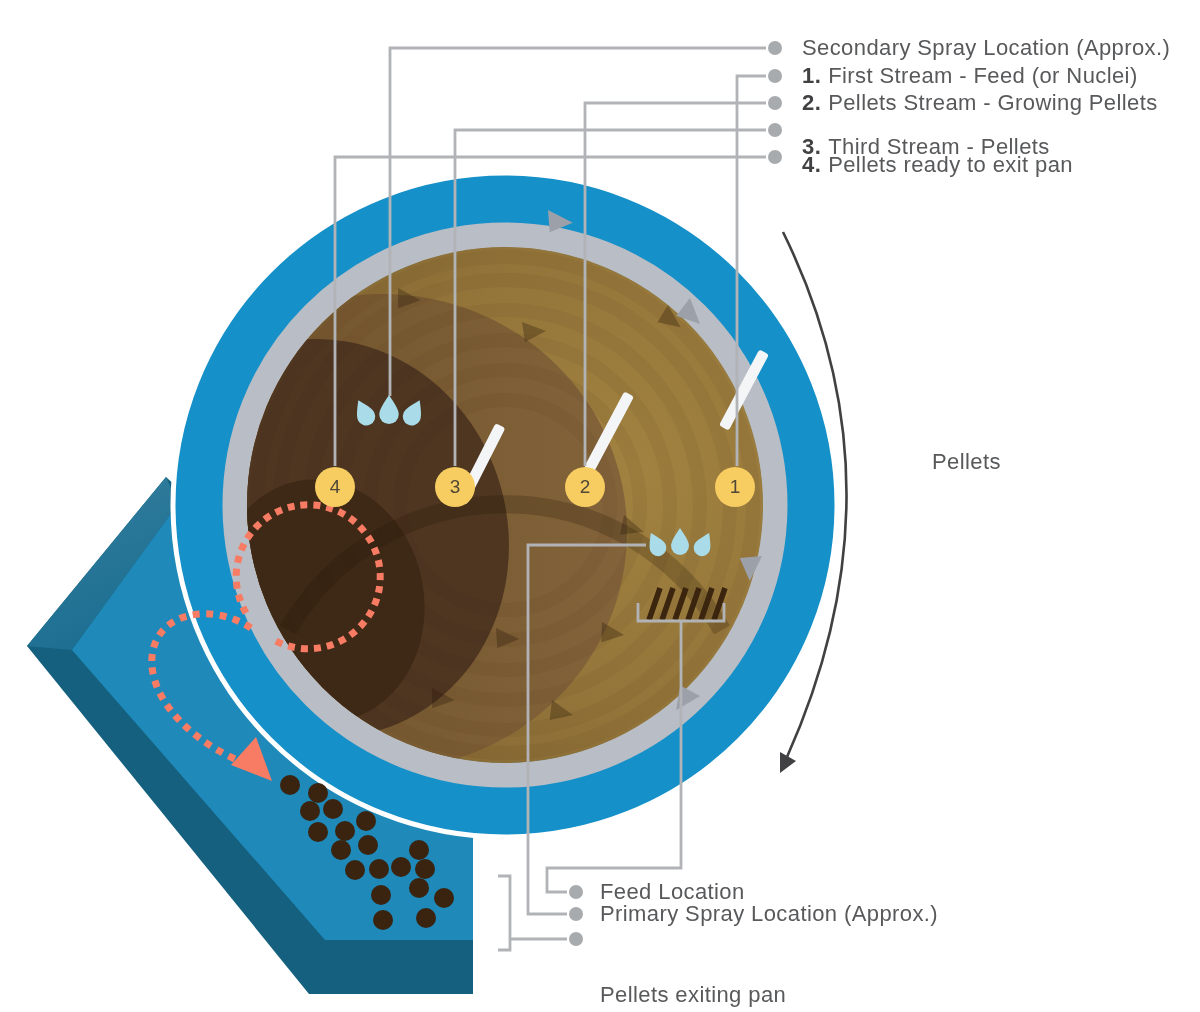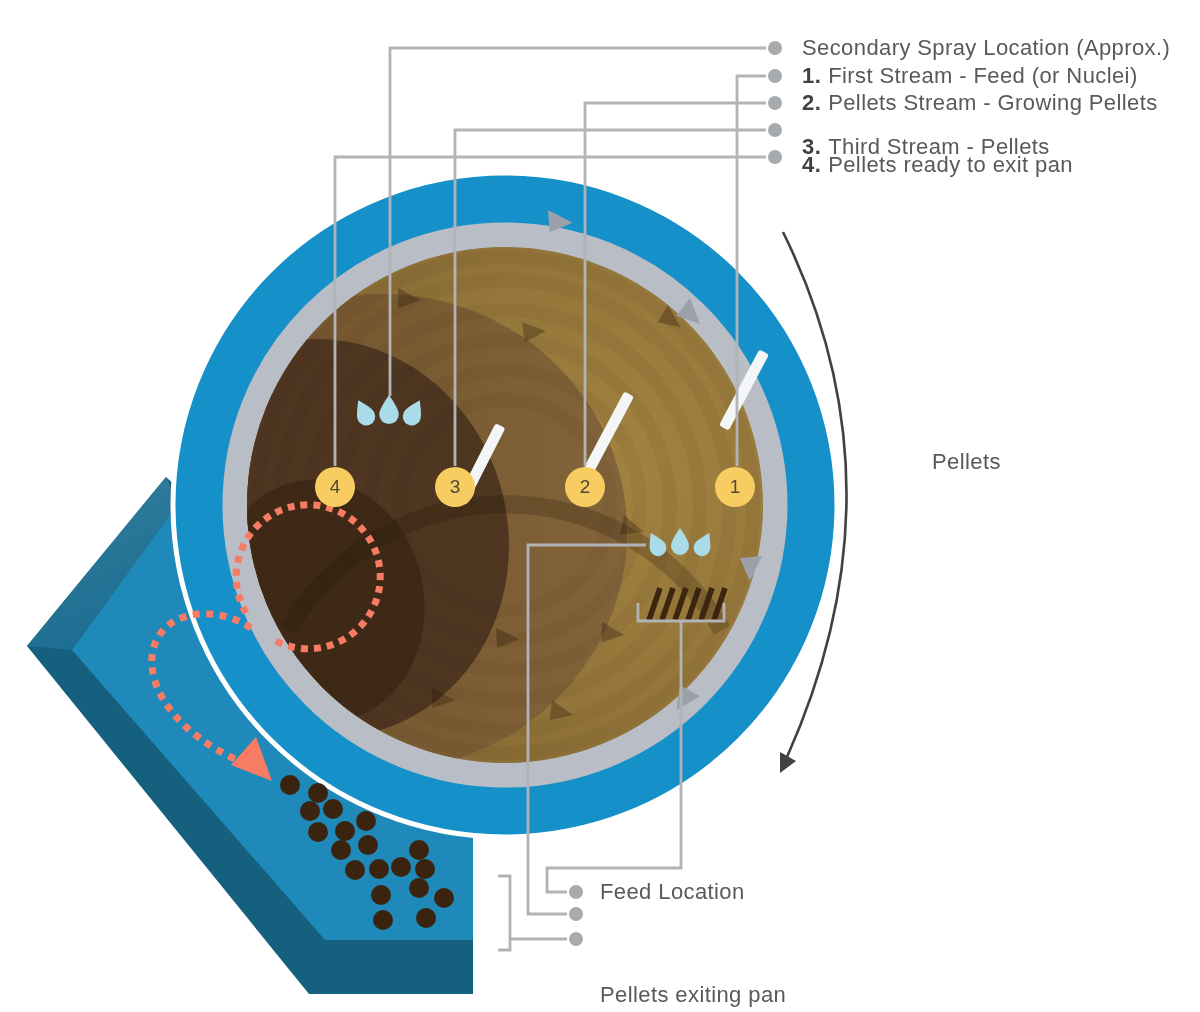--- a/index.html
+++ b/index.html
@@ -195,17 +195,18 @@
     <span class="num">2.</span><span class="lbl">Pellets Stream - Growing Pellets</span>
   </div>
   <div class="txt legend-row" style="top:110px;margin-top:24px;">
     <span class="num">3.</span><span class="lbl">Third Stream - Pellets</span>
   </div>
   <div class="txt legend-row" style="top:152px;">
     <span class="num">4.</span><span class="lbl">Pellets ready to exit pan</span>
   </div>
 
   <div class="txt bottom-row" style="top:879px;">Feed Location</div>
+  <div class="txt bottom-row" style="top:901px;">Primary Spray Location (Approx.)</div>
   <div class="txt bottom-row" style="top:982px;">Pellets exiting pan</div>
 
   <div class="txt rotation-lbl">Pellets</div>
 
 </div>
 
 </body></html>

